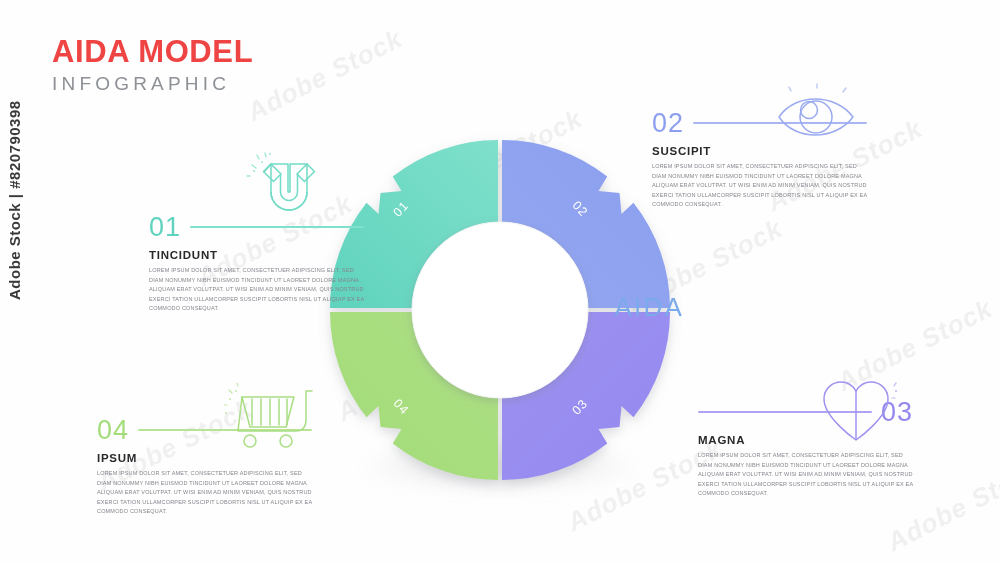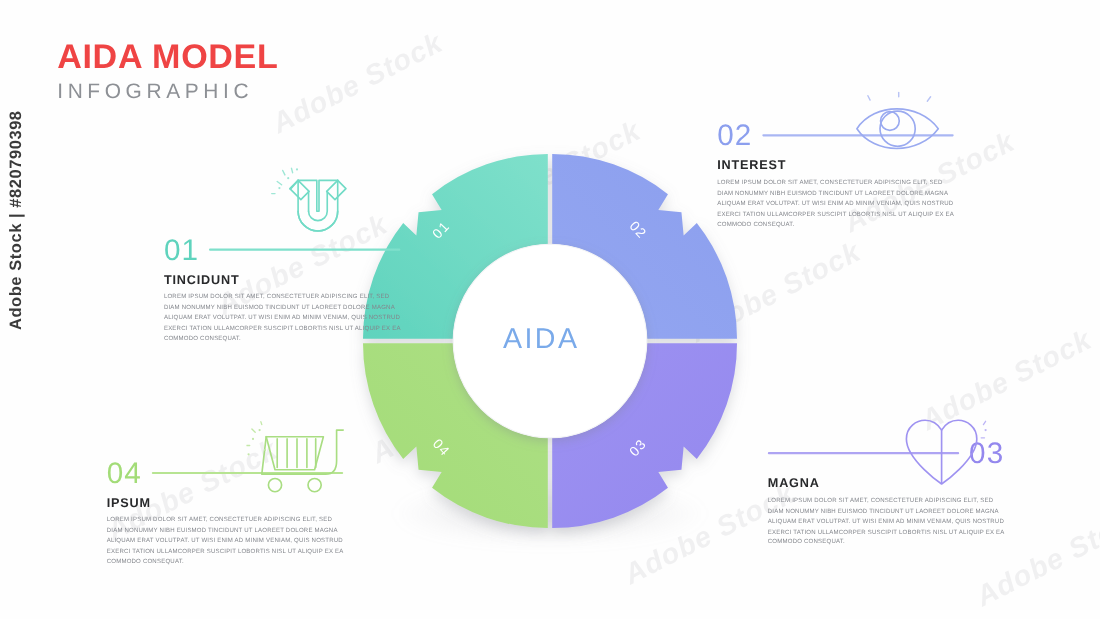--- a/index.html
+++ b/index.html
@@ -65,21 +65,21 @@
 
   
   .donut-wrap { position:absolute; left:300px; top:110px; width:400px; height:400px; }
   .donut-shadow {
     position:absolute; left:60px; top:330px; width:280px; height:54px;
     background:radial-gradient(ellipse at center, rgba(140,140,150,.22) 0%, rgba(140,140,150,.10) 42%, rgba(255,255,255,0) 72%);
     filter:blur(7px);
   }
   .donut-svg { position:absolute; inset:0; }
   .center-label {
-    position:absolute; left:0; right:16px; top:182px; text-align:center;
+    position:absolute; left:0; right:16px; top:182px; text-align:right;
     font-size:26px; font-weight:400; letter-spacing:2.2px; color:#7aaaea;
   }
   .seg-num {
     position:absolute; font-size:12.5px; font-weight:400;
     letter-spacing:1.1px; color:#ffffff;
   }
 </style>
 </head>
 <body>
 
@@ -224,21 +224,21 @@
           <circle cx="24" cy="2" r="1"></circle>
       </g>
     </svg>
   </div>
 
   <div class="blk" id="blk-2">
     <div class="blk-num-row">
       <span class="blk-num" style="color:#8c9fee;">02</span>
       <span class="blk-rule" style="background:#a9b6f3;"></span>
     </div>
-    <div class="blk-head">INTEREST</div>
+    <div class="blk-head">SUSCIPIT</div>
     <div class="blk-body">LOREM IPSUM DOLOR SIT AMET, CONSECTETUER ADIPISCING ELIT, SED DIAM NONUMMY NIBH EUISMOD TINCIDUNT UT LAOREET DOLORE MAGNA ALIQUAM ERAT VOLUTPAT. UT WISI ENIM AD MINIM VENIAM, QUIS NOSTRUD EXERCI TATION ULLAMCORPER SUSCIPIT LOBORTIS NISL UT ALIQUIP EX EA COMMODO CONSEQUAT.</div>
   </div>
   <div class="blk-icon" id="ico-2">
     <svg width="88" height="64" viewBox="0 0 88 64">
       <g fill="none" stroke="#9aaaf0" stroke-width="1.5" stroke-linejoin="round">
         <path d="M6 34 C 22 10, 62 10, 80 34 C 62 58, 22 58, 6 34 Z"></path>
         <circle cx="43" cy="34" r="16"></circle>
         <circle cx="36" cy="27" r="8.5"></circle>
       </g>
       <g stroke="#b9c4f5" stroke-width="1.3" stroke-linecap="round">

